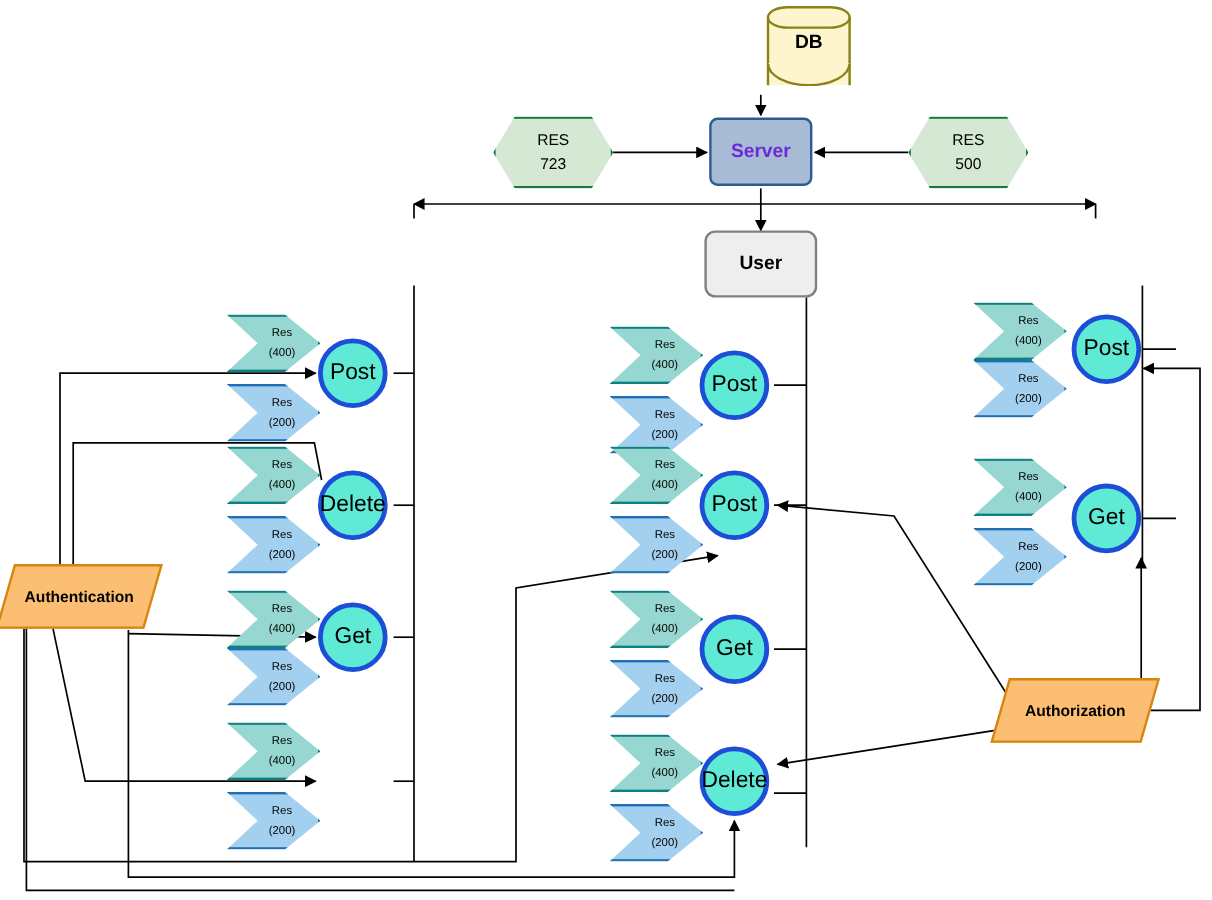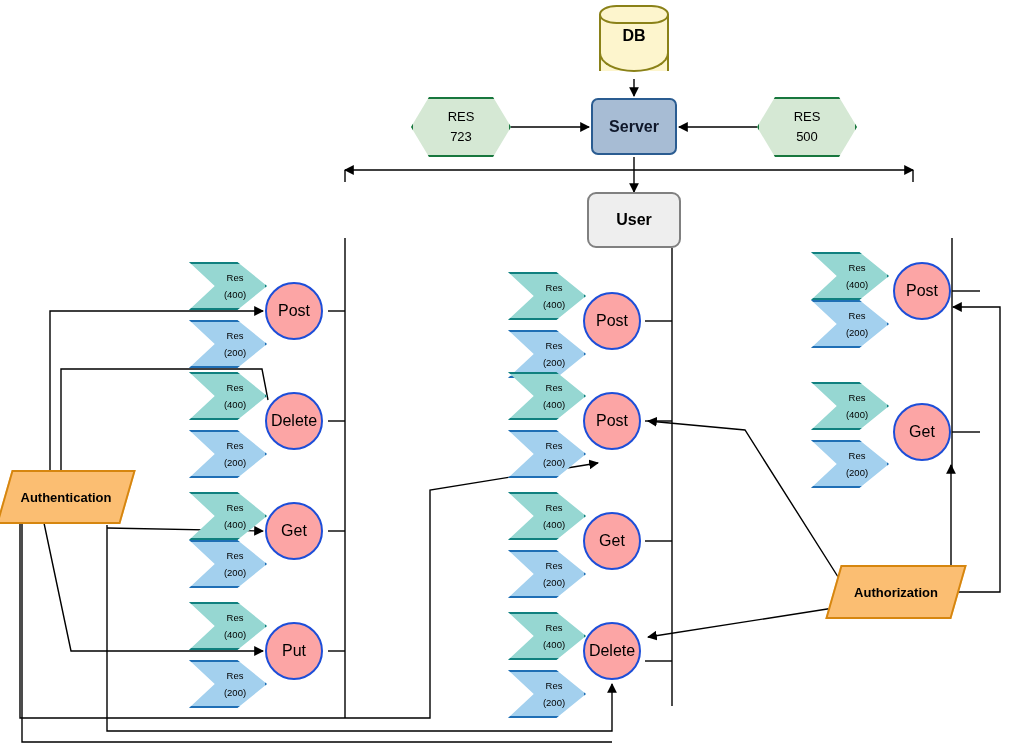--- a/index.html
+++ b/index.html
@@ -29,21 +29,21 @@
     position: absolute;
     box-sizing: border-box;
     display: flex;
     align-items: center;
     justify-content: center;
     text-align: center;
   }
 
   
   .db {
-    width: 70px; height: 74px;
+    width: 70px; height: 74px; margin-left: 40px;
   }
   .db .cyl-body {
     position: absolute;
     left: 0; top: 9px;
     width: 70px; height: 57px;
     background: #fdf5cd;
     border-left: 2px solid #8a8118;
     border-right: 2px solid #8a8118;
     box-sizing: border-box;
   }
@@ -78,21 +78,21 @@
 
   
   .server {
     left: 591px; top: 98px;
     width: 86px; height: 57px;
     background: #a7bcd4;
     border: 2px solid #2a5c91;
     border-radius: 7px;
     font-size: 16px;
     font-weight: bold;
-    color: #0f172a;
+    color: #6d28d9;
   }
 
   
   .hexres {
     width: 100px; height: 60px;
     position: absolute;
   }
   .hexres .hx {
     position: absolute;
     left: 0; top: 0;
@@ -156,23 +156,23 @@
     justify-content: center;
     font-size: 9.5px;
     color: #000;
     line-height: 1.8;
   }
 
   
   .method {
     width: 58px; height: 58px;
     border-radius: 50%;
-    background: #fca5a5;
-    border: 2px solid #1d4ed8;
-    font-size: 16px;
+    background: #5eead4;
+    border: 4px solid #1d4ed8;
+    font-size: 19px;
     color: #000;
   }
 
   
   .para {
     position: absolute;
     height: 54px;
   }
   .para .pshape {
     position: absolute;
@@ -360,21 +360,20 @@
       <span>(400)</span>
     </div>
   </div>
   <div class="chev c200" style="left:189px; top:660px;">
     <div class="shape"></div>
     <div class="chev-txt">
       <span>Res</span>
       <span>(200)</span>
     </div>
   </div>
-  <div class="node method" style="left:265px; top:622px;">Put</div>
 
   <div class="chev c400" style="left:508px; top:272px;">
     <div class="shape"></div>
     <div class="chev-txt">
       <span>Res</span>
       <span>(400)</span>
     </div>
   </div>
   <div class="chev c200" style="left:508px; top:330px;">
     <div class="shape"></div>

